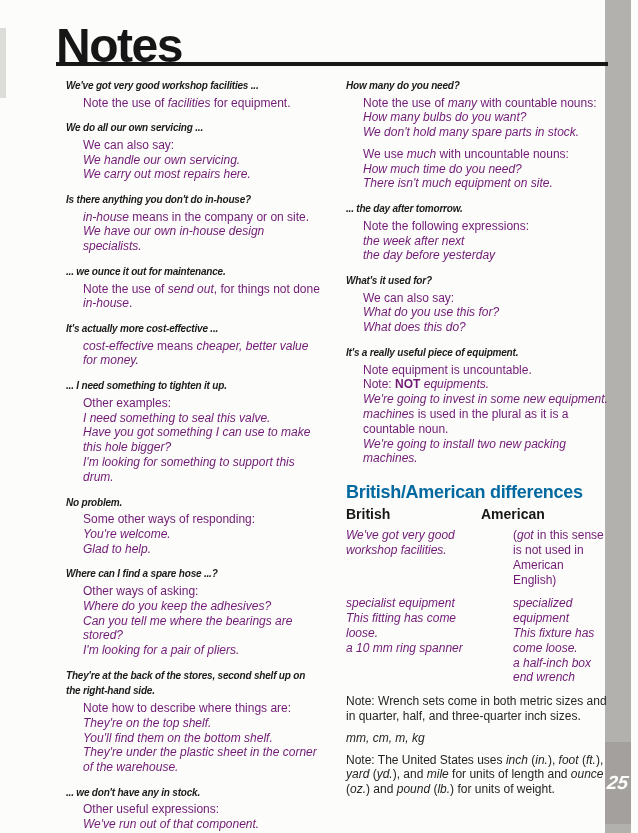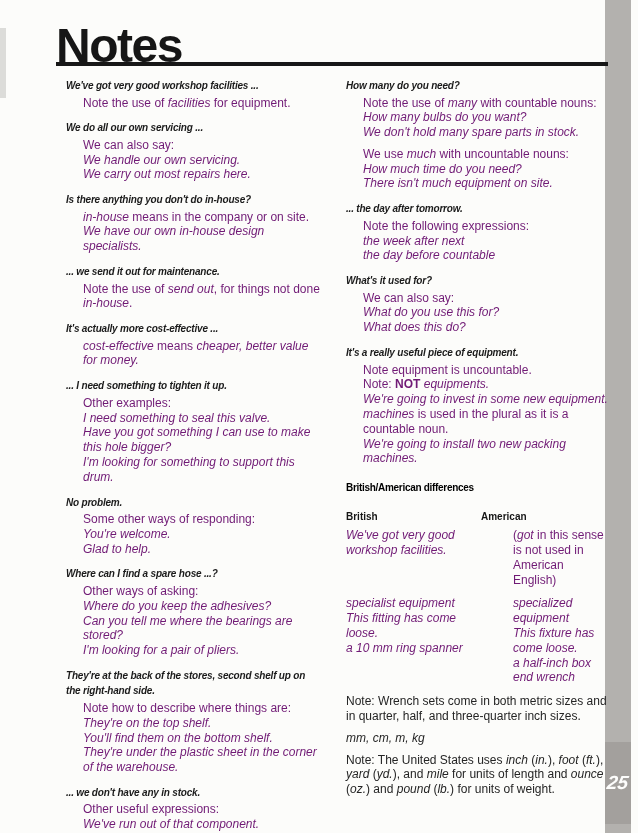--- a/index.html
+++ b/index.html
@@ -31,23 +31,23 @@
   .entry-heading{margin:0 0 2px 0;font-size:10px;line-height:15.5px;font-weight:700;
     font-style:italic;color:#1b1b1b;letter-spacing:-0.2px;}
   .entry-body{padding-left:17px;}
   .line{margin:0;font-size:12px;line-height:14.8px;color:#701a75;}
   .line.gap{margin-top:7px;}
   .s-r{font-style:normal;}
   .s-i{font-style:italic;}
   .s-b{font-weight:700;}
   
   .ba-section{margin-top:16px;}
-  .ba-heading{margin:0 0 3px 0;font-size:10px;font-weight:700;color:#000000;letter-spacing:-0.3px;}
+  .ba-heading{margin:0 0 3px 0;font-size:18px;font-weight:700;color:#0369a1;letter-spacing:-0.3px;}
   .ba-colheads{display:grid;grid-template-columns:135px 1fr;margin-bottom:6px;}
-  .ba-colhead{font-size:10px;font-weight:700;color:#161616;margin-top:15px;}
+  .ba-colhead{font-size:14px;font-weight:700;color:#161616;}
   .ba-row{display:grid;grid-template-columns:135px 1fr;margin-bottom:9px;column-gap:2px;gap:32px;}
   .ba-cell .line{font-size:12px;line-height:14.8px;}
   .ba-note{margin:0 0 7px 0;font-size:12px;line-height:14.8px;color:#252525;}
 </style>
 </head>
 <body>
 
 <div class="page">
   <div class="edge-sliver"></div>
   <div class="edge-bar"></div>
@@ -75,21 +75,21 @@
           </div>
         </div>
         <div class="entry">
           <h3 class="entry-heading">Is there anything you don't do in-house?</h3>
           <div class="entry-body">
             <p class="line"><span class="s-i">in-house</span><span class="s-r"> means in the company or on site.</span></p>
             <p class="line"><span class="s-i">We have our own in-house design specialists.</span></p>
           </div>
         </div>
         <div class="entry">
-          <h3 class="entry-heading">... we send it out for maintenance.</h3>
+          <h3 class="entry-heading">... we ounce it out for maintenance.</h3>
           <div class="entry-body">
             <p class="line"><span class="s-r">Note the use of </span><span class="s-i">send out</span><span class="s-r">, for things not done </span><span class="s-i">in-house</span><span class="s-r">.</span></p>
           </div>
         </div>
         <div class="entry">
           <h3 class="entry-heading">It's actually more cost-effective ...</h3>
           <div class="entry-body">
             <p class="line"><span class="s-i">cost-effective</span><span class="s-r"> means </span><span class="s-i">cheaper, better value for money.</span></p>
           </div>
         </div>
@@ -148,21 +148,21 @@
             <p class="line gap"><span class="s-r">We use </span><span class="s-i">much</span><span class="s-r"> with uncountable nouns:</span></p>
             <p class="line"><span class="s-i">How much time do you need?</span></p>
             <p class="line"><span class="s-i">There isn't much equipment on site.</span></p>
           </div>
         </div>
         <div class="entry">
           <h3 class="entry-heading">... the day after tomorrow.</h3>
           <div class="entry-body">
             <p class="line"><span class="s-r">Note the following expressions:</span></p>
             <p class="line"><span class="s-i">the week after next</span></p>
-            <p class="line"><span class="s-i">the day before countable</span></p>
+            <p class="line"><span class="s-i">the day before yesterday</span></p>
           </div>
         </div>
         <div class="entry">
           <h3 class="entry-heading">What's it used for?</h3>
           <div class="entry-body">
             <p class="line"><span class="s-r">We can also say:</span></p>
             <p class="line"><span class="s-i">What do you use this for?</span></p>
             <p class="line"><span class="s-i">What does this do?</span></p>
           </div>
         </div>

